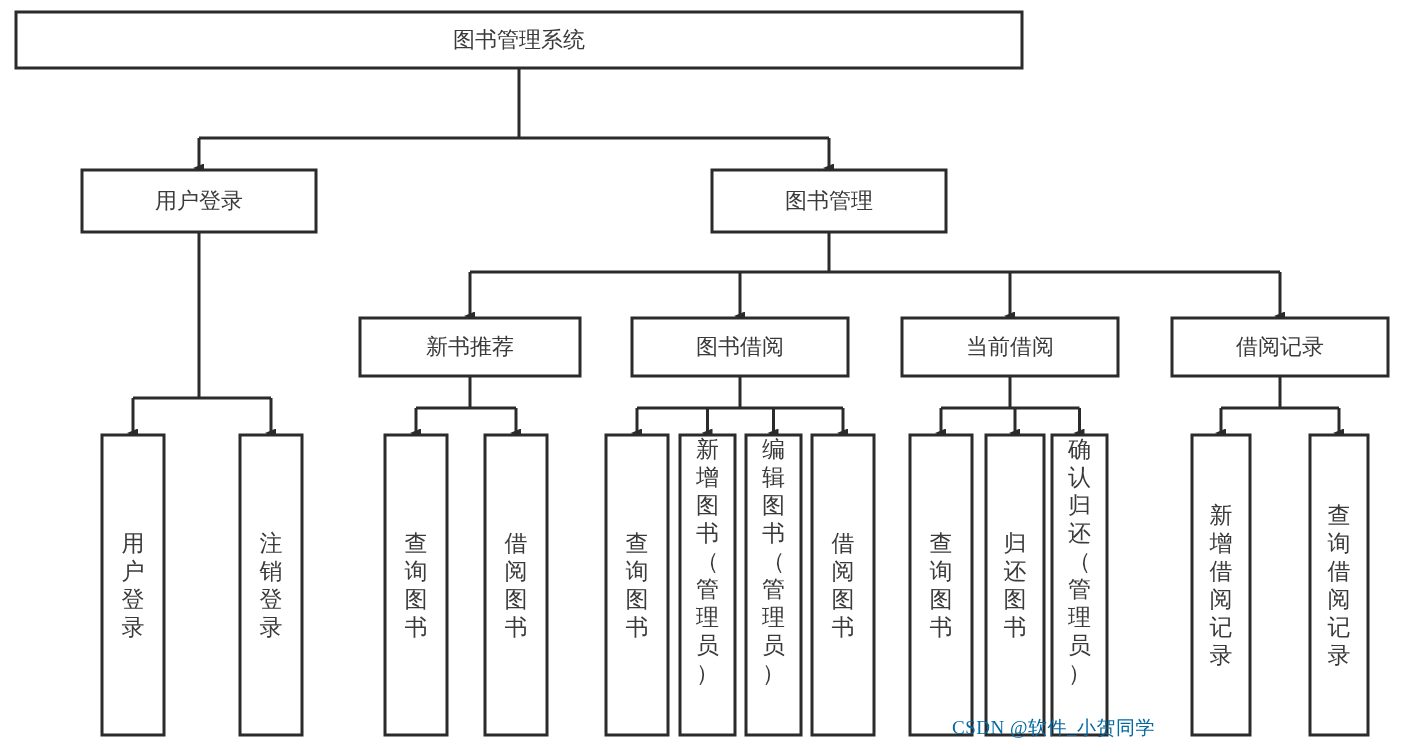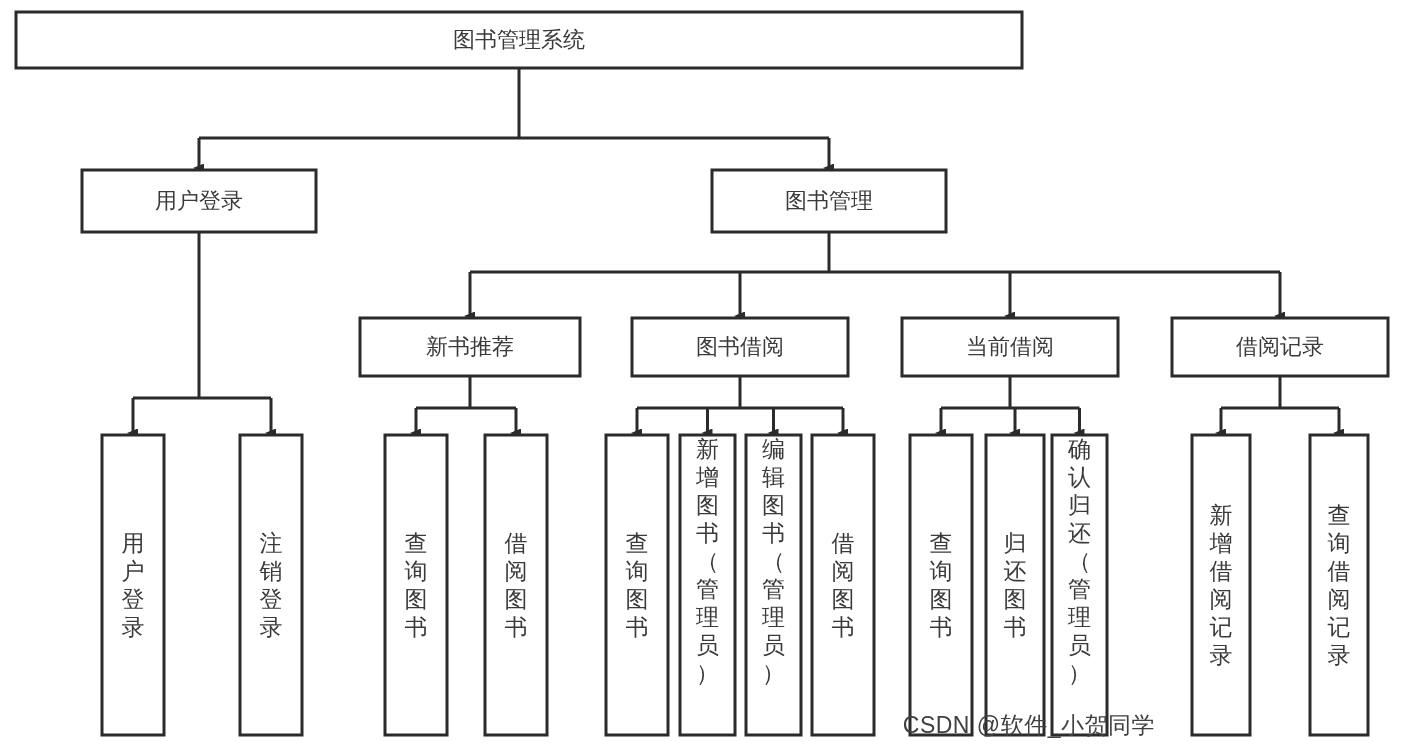--- a/index.html
+++ b/index.html
@@ -50,23 +50,23 @@
     fill: none;
   }
   .arrow-head {
     fill: #2b2b2b;
     stroke: none;
   }
   .watermark {
     position: absolute;
     right: 10px;
     bottom: 6px;
-    font-family: Liberation Sans, sans-serif;
-    font-size: 23px;
-    color: #404040;
+    font-family: Liberation Serif, serif;
+    font-size: 19px;
+    color: #0369a1;
     letter-spacing: 0.5px;
     white-space: nowrap;
     user-select: none;
   }
 </style>
 </head>
 <body>
 
 <div id="diagram-root">
   <svg class="flow" viewBox="0 0 1405 747" xmlns="http://www.w3.org/2000/svg">

